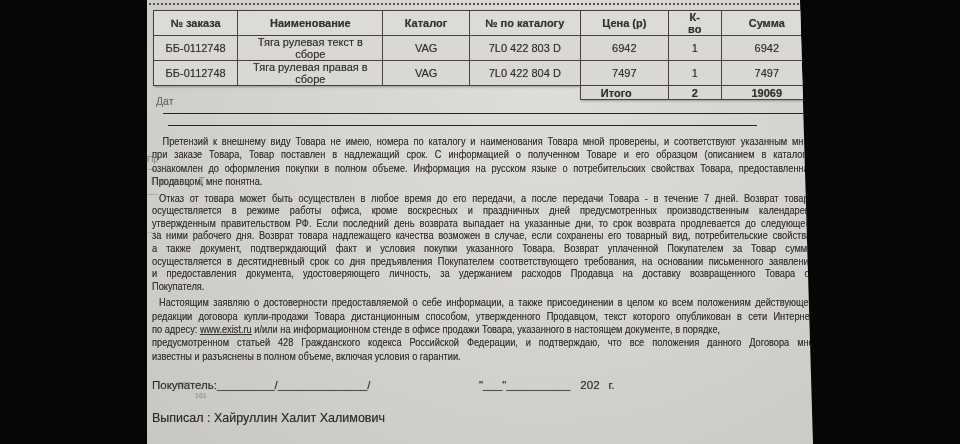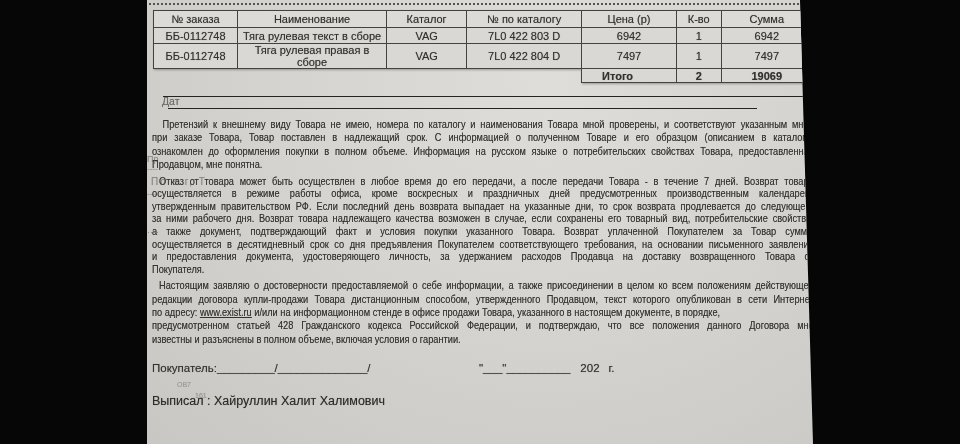--- a/index.html
+++ b/index.html
@@ -13,21 +13,21 @@
     background: radial-gradient(ellipse at 60% 18%, #deddda 0%, #d5d4d1 45%, #c8c7c4 100%);
     clip-path: polygon(0 0, 653px 0, 666px 444px, 0 444px);
     color:#34322f;
     text-shadow:0 0 0.7px rgba(40,38,35,0.5);
   }
   .dotted-top { margin:3px 0 0 2px; width:658px; height:0; border-top:2px dotted #55534f; }
 
   table.order-table { border-collapse:collapse; margin:5px 0 0 6px; font-size:11px;
     filter:drop-shadow(1px 1.5px 1px rgba(0,0,0,0.30)); }
   .order-table th, .order-table td { border:1px solid #45423e; color:#34322f; }
-  .order-table th { font-weight:normal; height:16px; padding:0 9px; background:#dcdbd8; }
+  .order-table th { font-weight:bold; height:16px; padding:0 15px; background:#dcdbd8; }
   .order-table td { height:15px; padding:0 4px; background:#d9d8d5; }
   .w0{width:72px}.w1{width:155px}.w2{width:71px}.w3{width:120px}.w4{width:94px}.w5{width:32px}.w6{width:90px}
   .al{text-align:center}.ac{text-align:center}
   .empty-cell, .order-table td.empty-cell { background:transparent; border:none; }
   .total-row td { height:13px; font-weight:bold; }
   td.total-label { text-align:left; padding-left:20px; }
 
   .defects-heading { margin:8px 0 0 29px; font-size:13px; color:#2e2c29; }
   .sig-line { height:0; border-bottom:1.8px solid #26241f; }
   .sig-line-1 { margin:13px 0 0 16px; width:645px; }
@@ -45,21 +45,21 @@
   .ind8 { text-indent:8px; } .ind12 { text-indent:12px; }
   .link { text-decoration:underline; }
 
   .paid-line { margin:14px 0 0 5px; font-size:11px; }
   .sig-row { position:relative; margin:16px 0 0 5px; font-size:11.5px; height:15px; }
   .date-group { position:absolute; left:327px; top:0; }
   .yr { margin-left:10px; } .yr-suffix { margin-left:9px; }
   .issued-by { margin:17px 0 0 5px; font-size:12.5px; color:#2e2c29; }
 
   .artifact { position:absolute; color:#56544f; font-size:9px; }
-  .art-date { left:15px;  top:95px;  font-size:10.5px; opacity:.8; }
+  .art-date { left:9px;  top:95px;  font-size:10.5px; opacity:.8; }
   .art-pr   { left:0;    top:154px; opacity:.55; }
   .art-d1   { left:0;    top:164px; font-size:8px; opacity:.5; }
   .art-hand { left:4px;  top:176px; font-size:10px; letter-spacing:2px; opacity:.55; }
   .art-d2   { left:0;    top:189px; font-size:8px; opacity:.5; }
   .art-d3   { left:0;    top:227px; opacity:.5; }
   .art-s1   { left:30px; top:381px; font-size:7px; opacity:.4; }
   .art-s2   { left:48px; top:392px; font-size:7px; opacity:.45; }
 </style>
 </head>
 <body>

